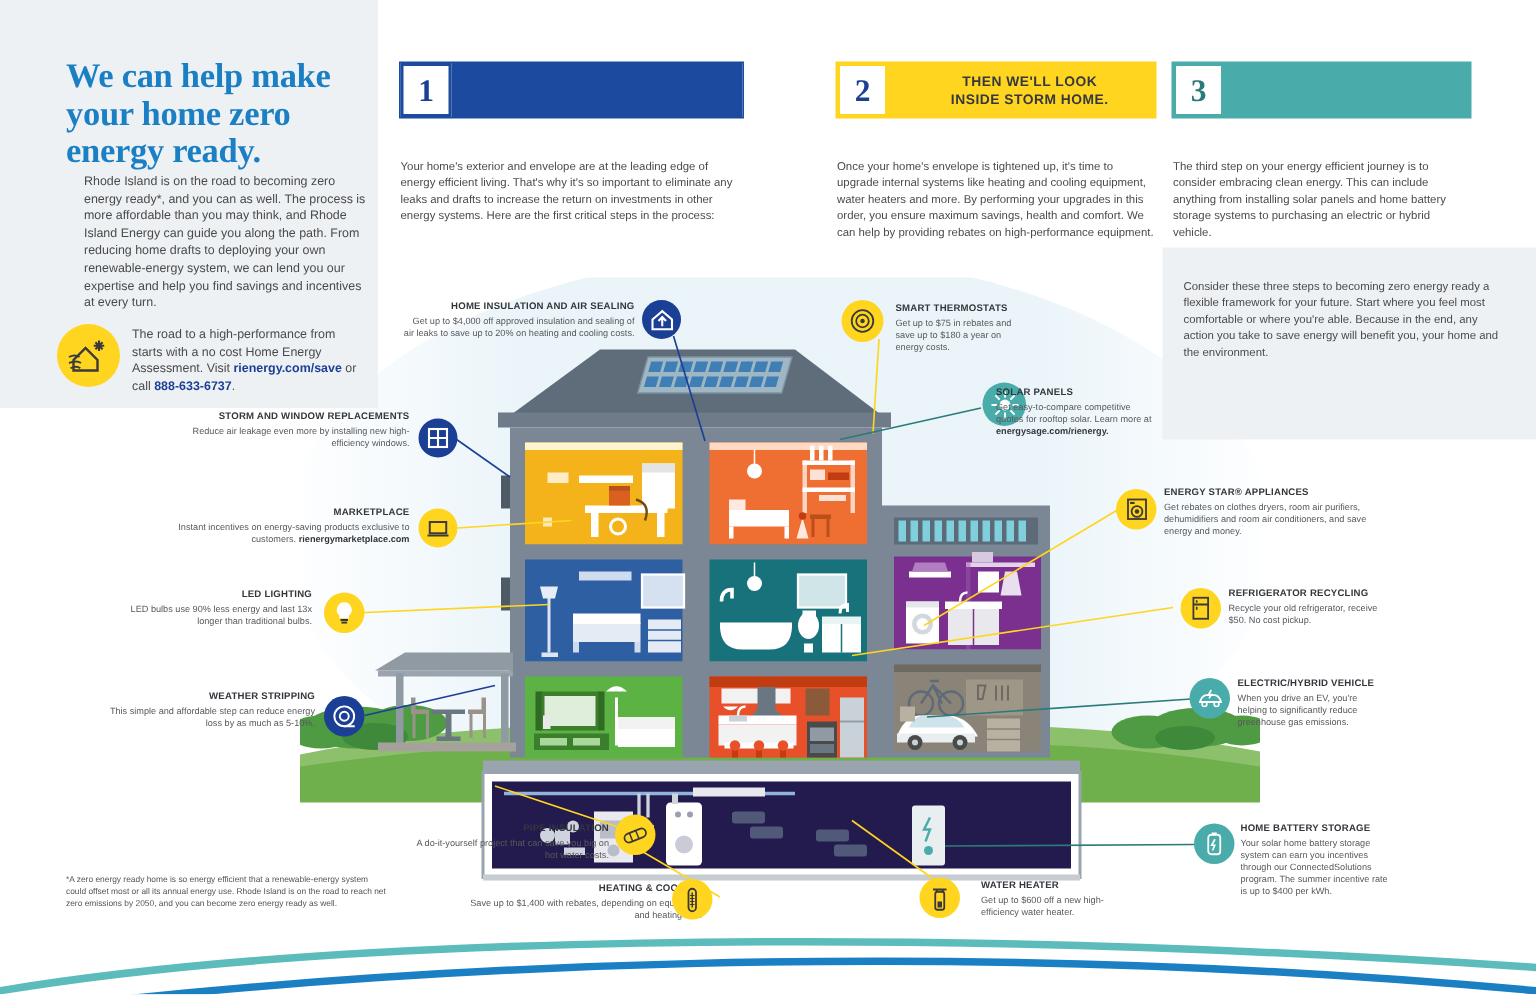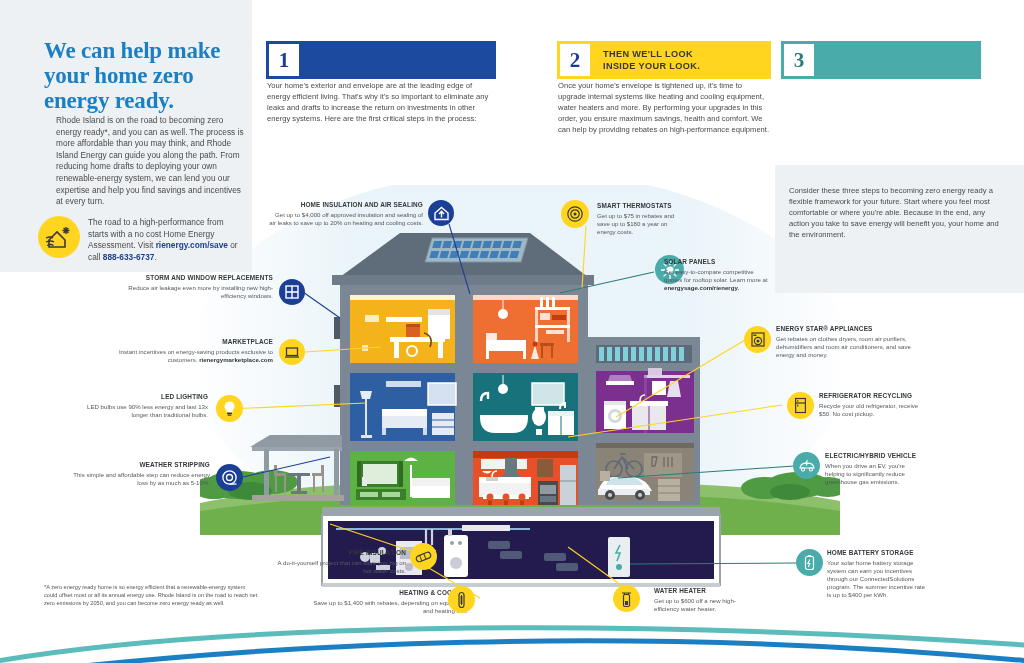--- a/index.html
+++ b/index.html
@@ -48,31 +48,31 @@
   .step-head { display:flex; height:36px; align-items:stretch; }
   .step-num {
     width:34px; background:#fff; display:flex; align-items:center; justify-content:center;
     font-family:"Liberation Serif", serif; font-size:21px; font-weight:700; color:#1b3f94;
     border:2px solid transparent;
   }
   .step-title {
     flex:1; display:flex; flex-direction:column; justify-content:center;
     padding-left:11px; font-size:9.2px; font-weight:700; letter-spacing:0.35px; line-height:12px;
   }
-  .step-body { margin-top:2px; font-size:7.6px; line-height:11px; color:#4a4a4a; }
+  .step-body { margin-top:27px; font-size:7.6px; line-height:11px; color:#4a4a4a; }
 
   .step1 { left:267px; top:42px; width:228px; }
   .step1 .step-head { background:#1b4a9e; outline:1.5px solid #1b4a9e; }
   .step1 .step-num { border-color:#1b4a9e; }
   .step1 .step-title { color:#ffffff; }
 
   .step2 { left:558px; top:42px; width:212px; }
   .step2 .step-head { background:#ffd520; outline:1.5px solid #ffd520; }
   .step2 .step-num { border-color:#ffd520; color:#1b3f94; }
-  .step2 .step-title { color:#35383c; }
+  .step2 .step-title { color:#35383c;text-align:center; }
 
   .step3 { left:782px; top:42px; width:198px; }
   .step3 .step-head { background:#49acaa; outline:1.5px solid #49acaa; }
   .step3 .step-num { border-color:#49acaa; color:#2b7b7a; }
   .step3 .step-title { color:#ffffff; }
 
   
   .comfort {
     position:absolute; left:775px; top:165px; width:249px; height:128px;
     background:#eef1f4; padding:20px 24px 0 14px;
@@ -506,30 +506,31 @@
       <div class="step-num">1</div>
     </div>
     <div class="step-body">Your home's exterior and envelope are at the leading edge of energy efficient living. That's why it's so important to eliminate any leaks and drafts to increase the return on investments in other energy systems. Here are the first critical steps in the process:</div>
   </div>
 
   <div class="step step2">
     <div class="step-head">
       <div class="step-num">2</div>
       <div class="step-title">
         <span>THEN WE'LL LOOK</span>
-        <span>INSIDE YOUR LOOK.</span>
+        <span>INSIDE STORM HOME.</span>
       </div>
     </div>
     <div class="step-body">Once your home's envelope is tightened up, it's time to upgrade internal systems like heating and cooling equipment, water heaters and more. By performing your upgrades in this order, you ensure maximum savings, health and comfort. We can help by providing rebates on high-performance equipment.</div>
   </div>
 
   <div class="step step3">
     <div class="step-head">
       <div class="step-num">3</div>
     </div>
+    <div class="step-body">The third step on your energy efficient journey is to consider embracing clean energy. This can include anything from installing solar panels and home battery storage systems to purchasing an electric or hybrid vehicle.</div>
   </div>
 
   <div class="comfort">
     <div class="comfort-body">Consider these three steps to becoming zero energy ready a flexible framework for your future. Start where you feel most comfortable or where you're able. Because in the end, any action you take to save energy will benefit you, your home and the environment.</div>
   </div>
 
   <div class="callout co-right" style="left:268px; top:201px; width:155px;">
     <div class="co-title">HOME INSULATION AND AIR SEALING</div>
     <div class="co-body">Get up to $4,000 off approved insulation and sealing of air leaks to save up to 20% on heating and cooling costs.</div>
   </div>

